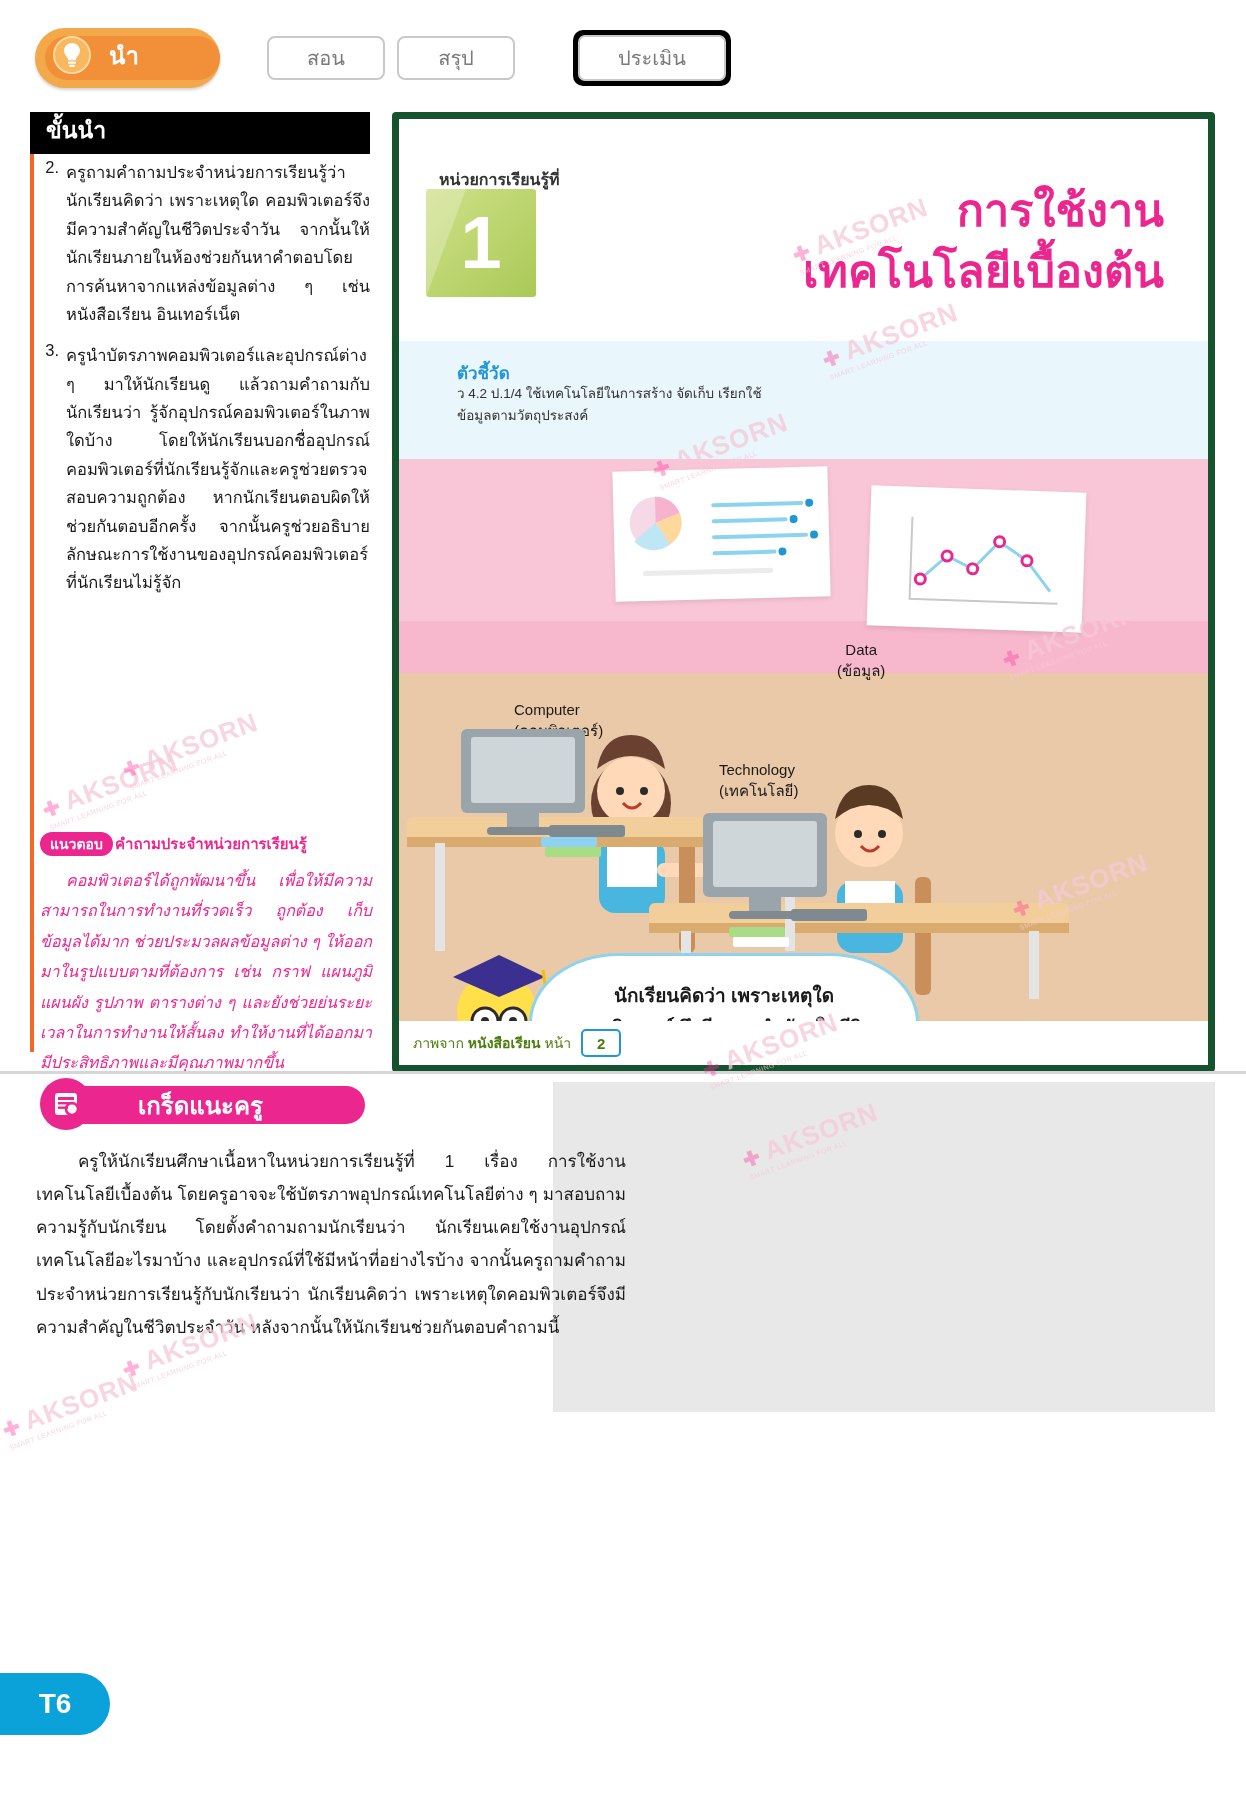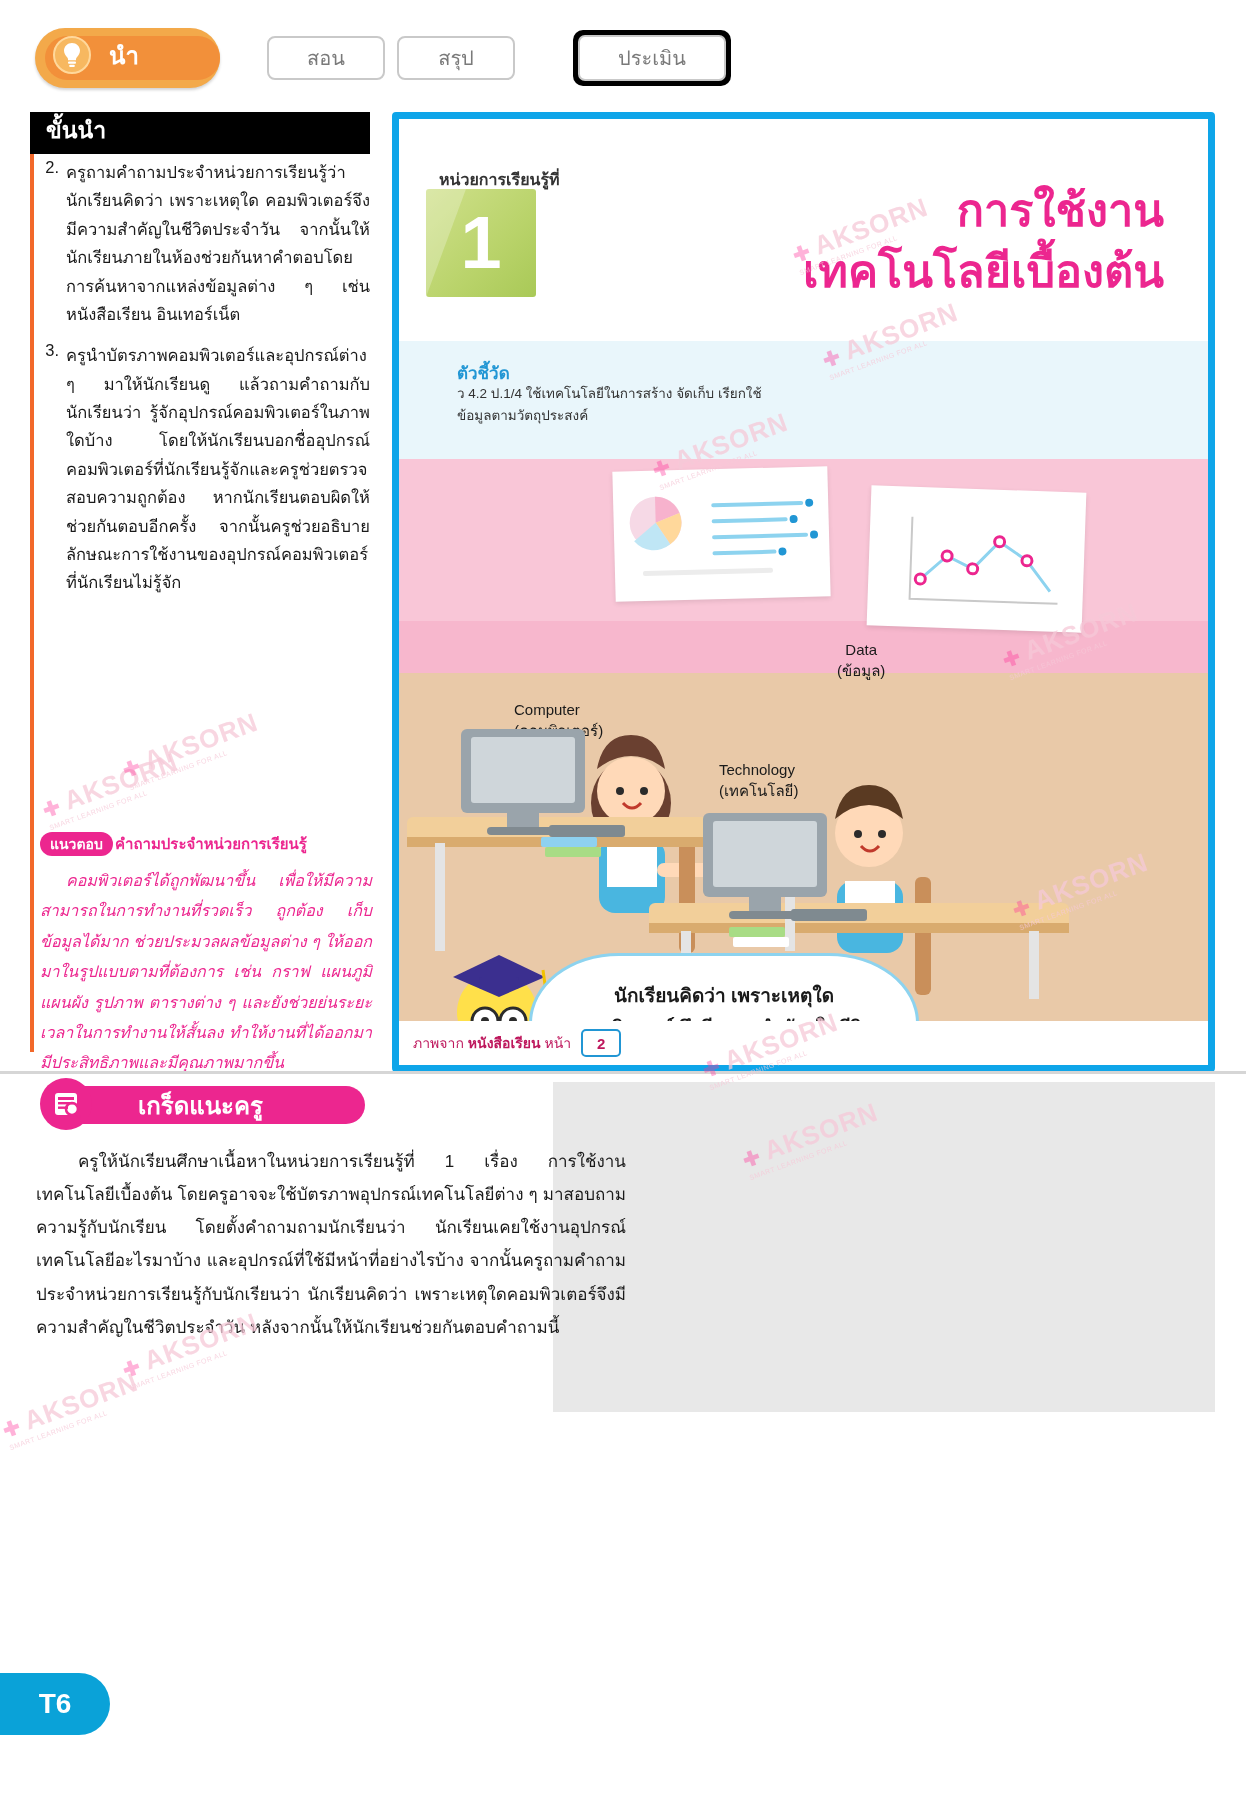--- a/index.html
+++ b/index.html
@@ -146,21 +146,21 @@
     text-align: justify;
     text-indent: 26px;
   }
 
   
   .panel {
     position: absolute;
     left: 392px; top: 112px;
     width: 823px; height: 960px;
     background: #ffffff;
-    border: 7px solid #0ea5e9;
+    border: 7px solid #14532d;
     border-radius: 4px;
     overflow: hidden;
   }
   .panel-inner { position: absolute; inset: 0; background: #ffffff; }
 
   
   .unit-label {
     position: absolute; left: 40px; top: 48px;
     font-size: 16px; color: #333; font-weight: bold;
   }
@@ -268,21 +268,21 @@
     border-radius: 50%;
   }
 
   
   .src {
     position: absolute; left: 0; bottom: 0;
     width: 100%; height: 44px;
     background: #ffffff;
     display: flex; align-items: center;
     padding-left: 14px;
-    font-size: 14px; color: #be185d;
+    font-size: 14px; color: #4d7c0f;
   }
   .src b { margin: 0 4px; }
   .src-page {
     margin-left: 10px;
     min-width: 40px; height: 28px;
     border: 2px solid #2196d4;
     border-radius: 5px;
     display: flex; align-items: center; justify-content: center;
     font-size: 15px; font-weight: bold;
     padding: 0 8px;

